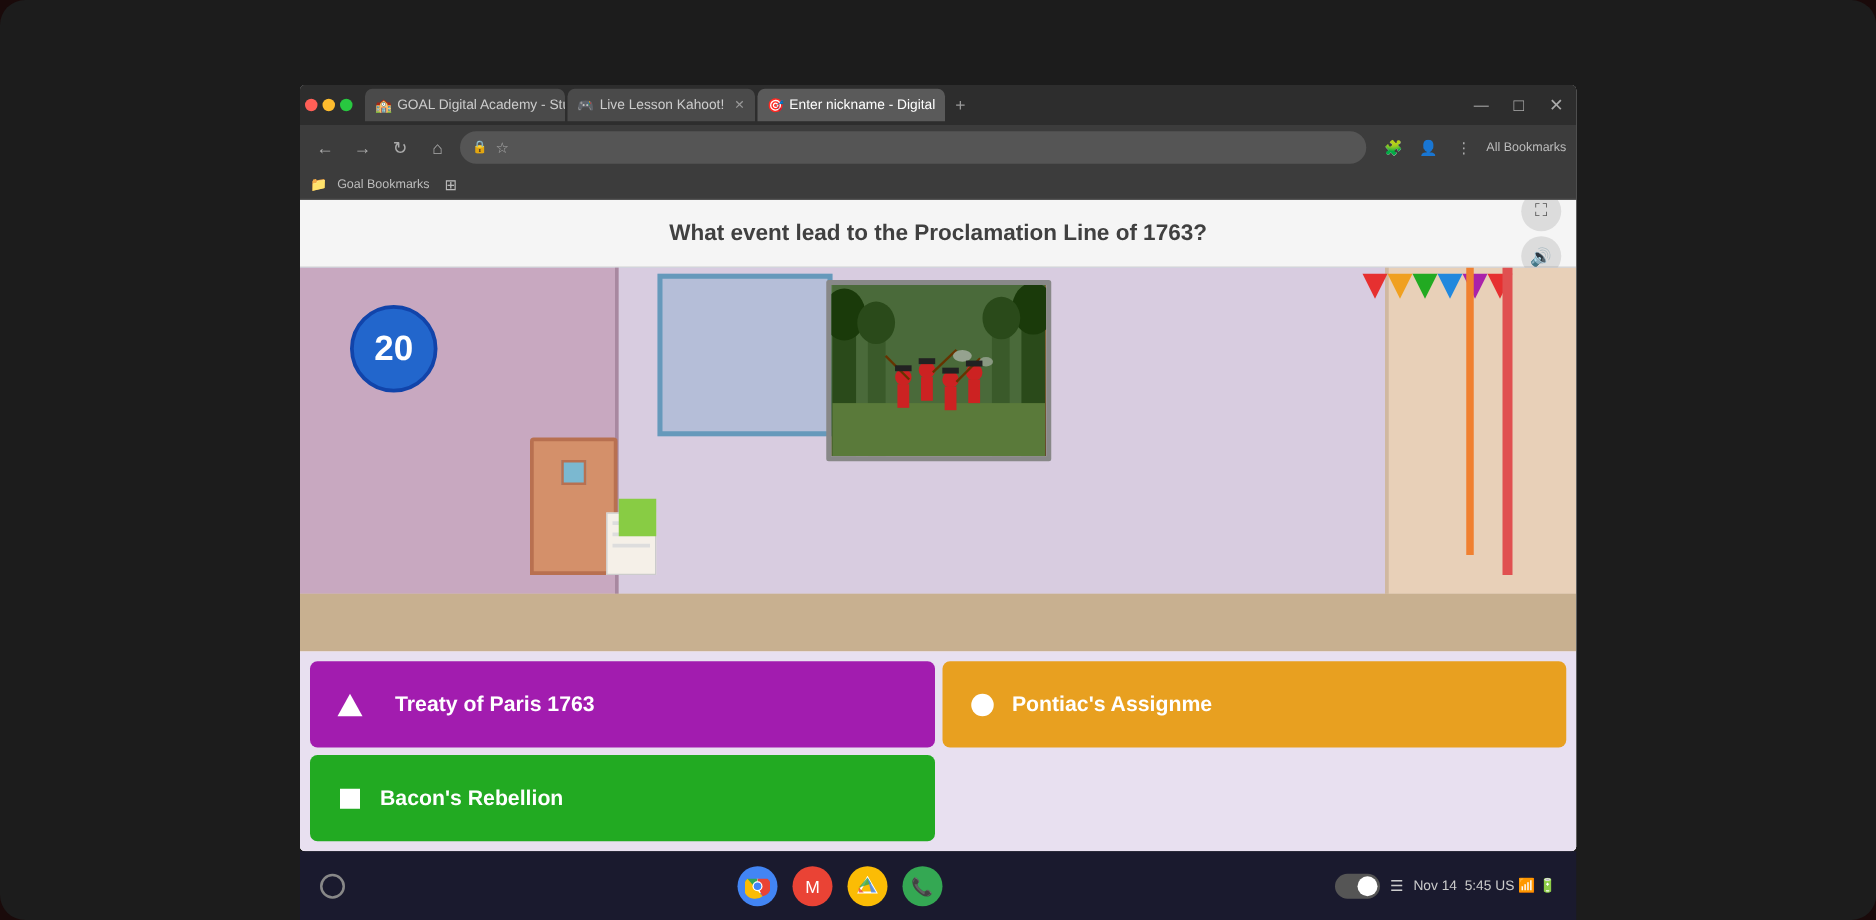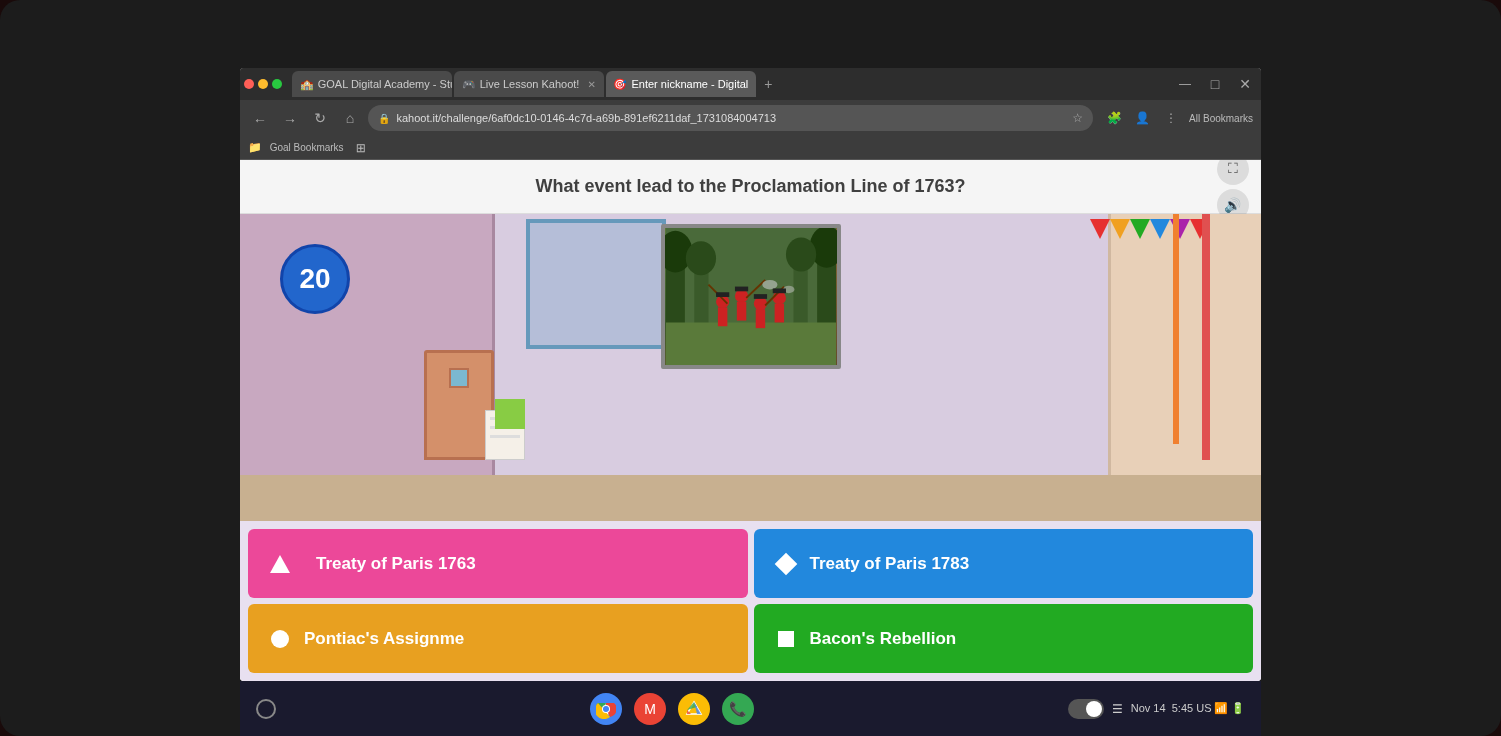--- a/index.html
+++ b/index.html
@@ -321,21 +321,21 @@
       display: flex;
       align-items: center;
       gap: 12px;
       cursor: pointer;
       font-size: 17px;
       font-weight: bold;
       color: white;
       text-align: left;
     }
 
-    .answer-btn.red { background: #ec4899; gap: 24px; }
+    .answer-btn.red { background: #a21caf; gap: 24px; }
     .answer-btn.blue { background: #2288dd; }
     .answer-btn.yellow { background: #e8a020; }
     .answer-btn.green { background: #22aa22; }
 
     .answer-shape {
       width: 24px;
       height: 24px;
       flex-shrink: 0;
       display: flex;
       align-items: center;
@@ -544,21 +544,20 @@
       </div>
 
       <div class="nav-bar">
         <button class="nav-btn">←</button>
         <button class="nav-btn">→</button>
         <button class="nav-btn">↻</button>
         <button class="nav-btn">⌂</button>
 
         <div class="address-bar">
           <span style="font-size:10px;color:#aaa;">🔒</span>
-          <span class="address-text">kahoot.it/challenge/6af0dc10-0146-4c7d-a69b-891ef6211daf_1731084004713</span>
           <span style="font-size:12px;color:#aaa;">☆</span>
         </div>
 
         <div style="display:flex;gap:4px;margin-left:4px;">
           <button class="nav-btn" style="font-size:12px;">🧩</button>
           <button class="nav-btn" style="font-size:12px;">👤</button>
           <button class="nav-btn" style="font-size:12px;">⋮</button>
         </div>
 
         <div style="font-size:10px;color:#bbb;margin-left:0;">
@@ -663,26 +662,20 @@
 
       <div class="answers-area">
 
         <button class="answer-btn red">
           <div class="answer-shape">
             <div class="shape-triangle"></div>
           </div>
           <span>Treaty of Paris 1763</span>
         </button>
 
-        <button class="answer-btn blue">
-          <div class="answer-shape">
-            <div class="shape-diamond"></div>
-          </div>
-          <span>Treaty of Paris 1783</span>
-        </button>
 
         <button class="answer-btn yellow">
           <div class="answer-shape">
             <div class="shape-circle"></div>
           </div>
           <span>Pontiac's Assignme</span>
         </button>
 
         <button class="answer-btn green">
           <div class="answer-shape">

